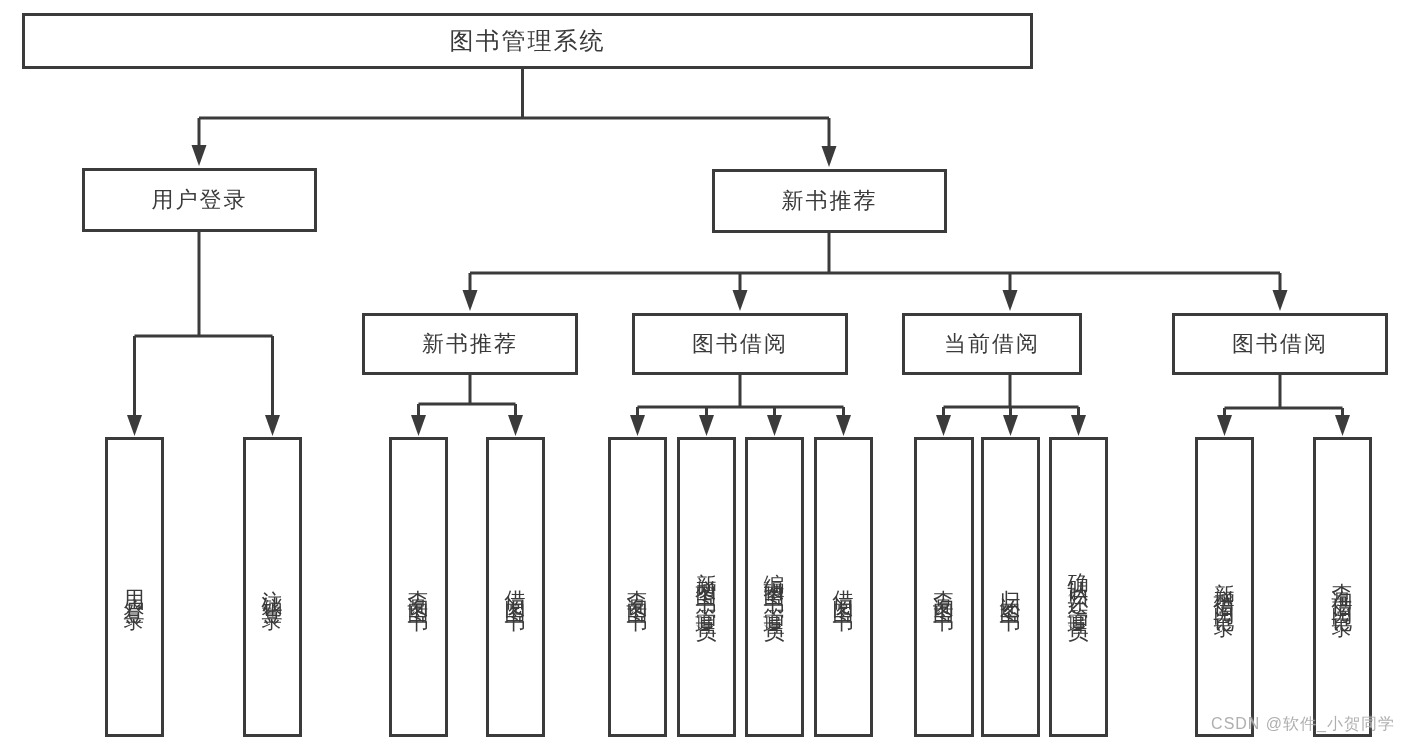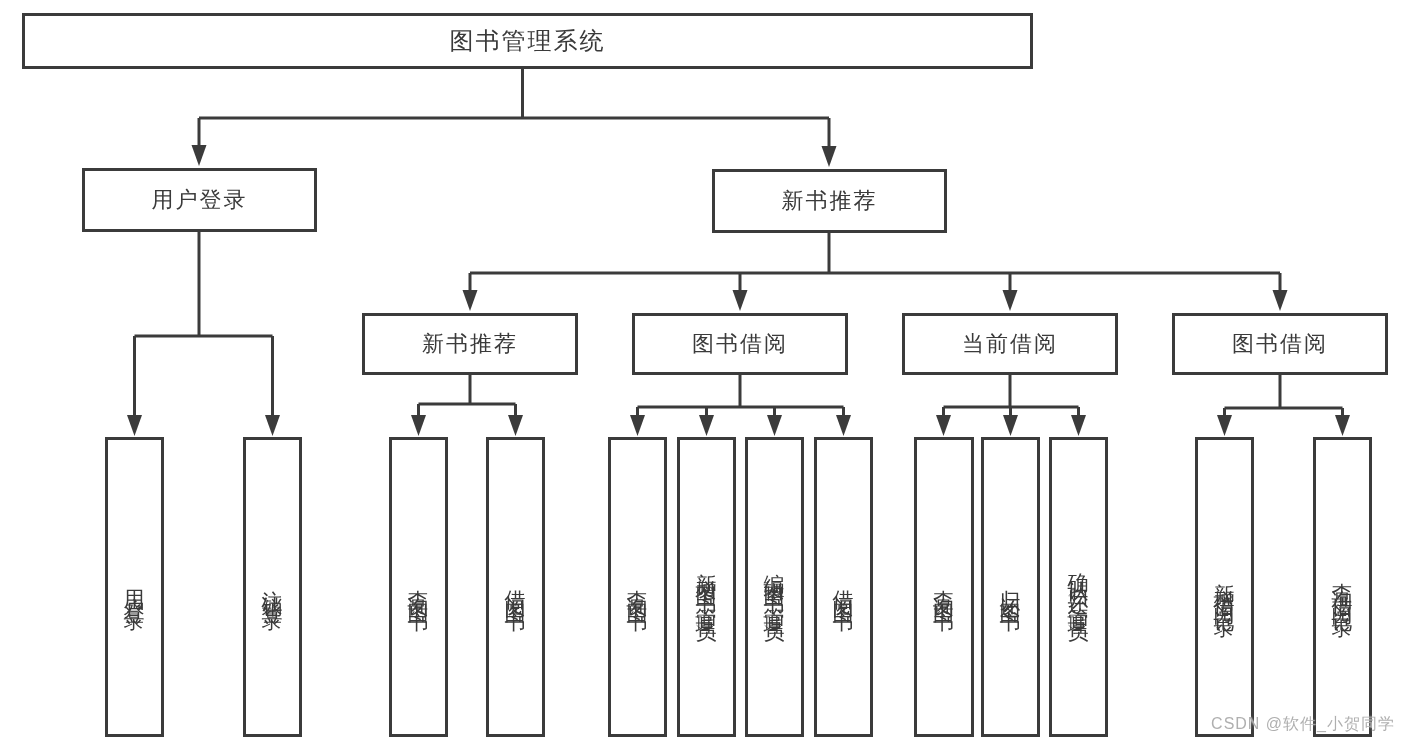--- a/index.html
+++ b/index.html
@@ -46,21 +46,21 @@
     letter-spacing: 7px;
     line-height: 1;
     white-space: normal;
   }
   
   .n-root            { left: 22px;   top: 13px;  width: 1011px; height: 56px; }
   .n-user-login      { left: 82px;   top: 168px; width: 235px;  height: 64px; }
   .n-book-mgmt       { left: 712px;  top: 169px; width: 235px;  height: 64px; }
   .n-new-rec         { left: 362px;  top: 313px; width: 216px;  height: 62px; }
   .n-book-borrow     { left: 632px;  top: 313px; width: 216px;  height: 62px; }
-  .n-cur-borrow      { left: 902px;  top: 313px; width: 216px;  height: 62px; }
+  .n-cur-borrow      { left: 902px;  top: 313px; width: 180px;  height: 62px; }
   .n-borrow-rec      { left: 1172px; top: 313px; width: 216px;  height: 62px; }
   .leaf { top: 437px; width: 59px; height: 300px; }
   .l-user-login      { left: 105px;  }
   .l-logout          { left: 243px;  }
   .l-query-1         { left: 389px;  }
   .l-borrow-1        { left: 486px;  }
   .l-query-2         { left: 608px;  }
   .l-add-book        { left: 677px;  }
   .l-edit-book       { left: 745px;  }
   .l-borrow-2        { left: 814px;  }

